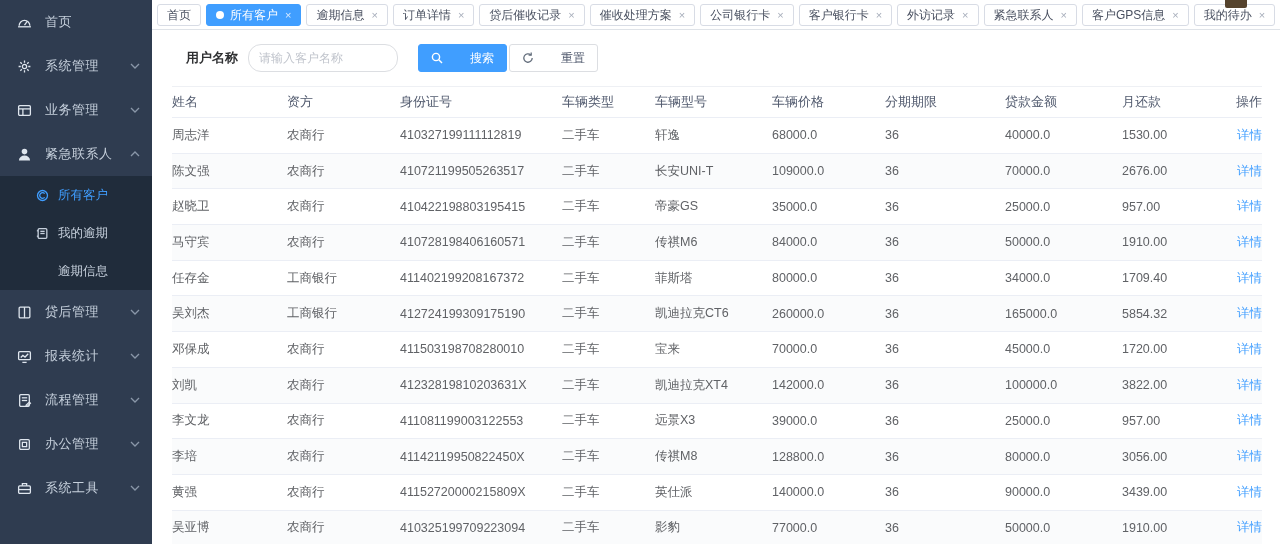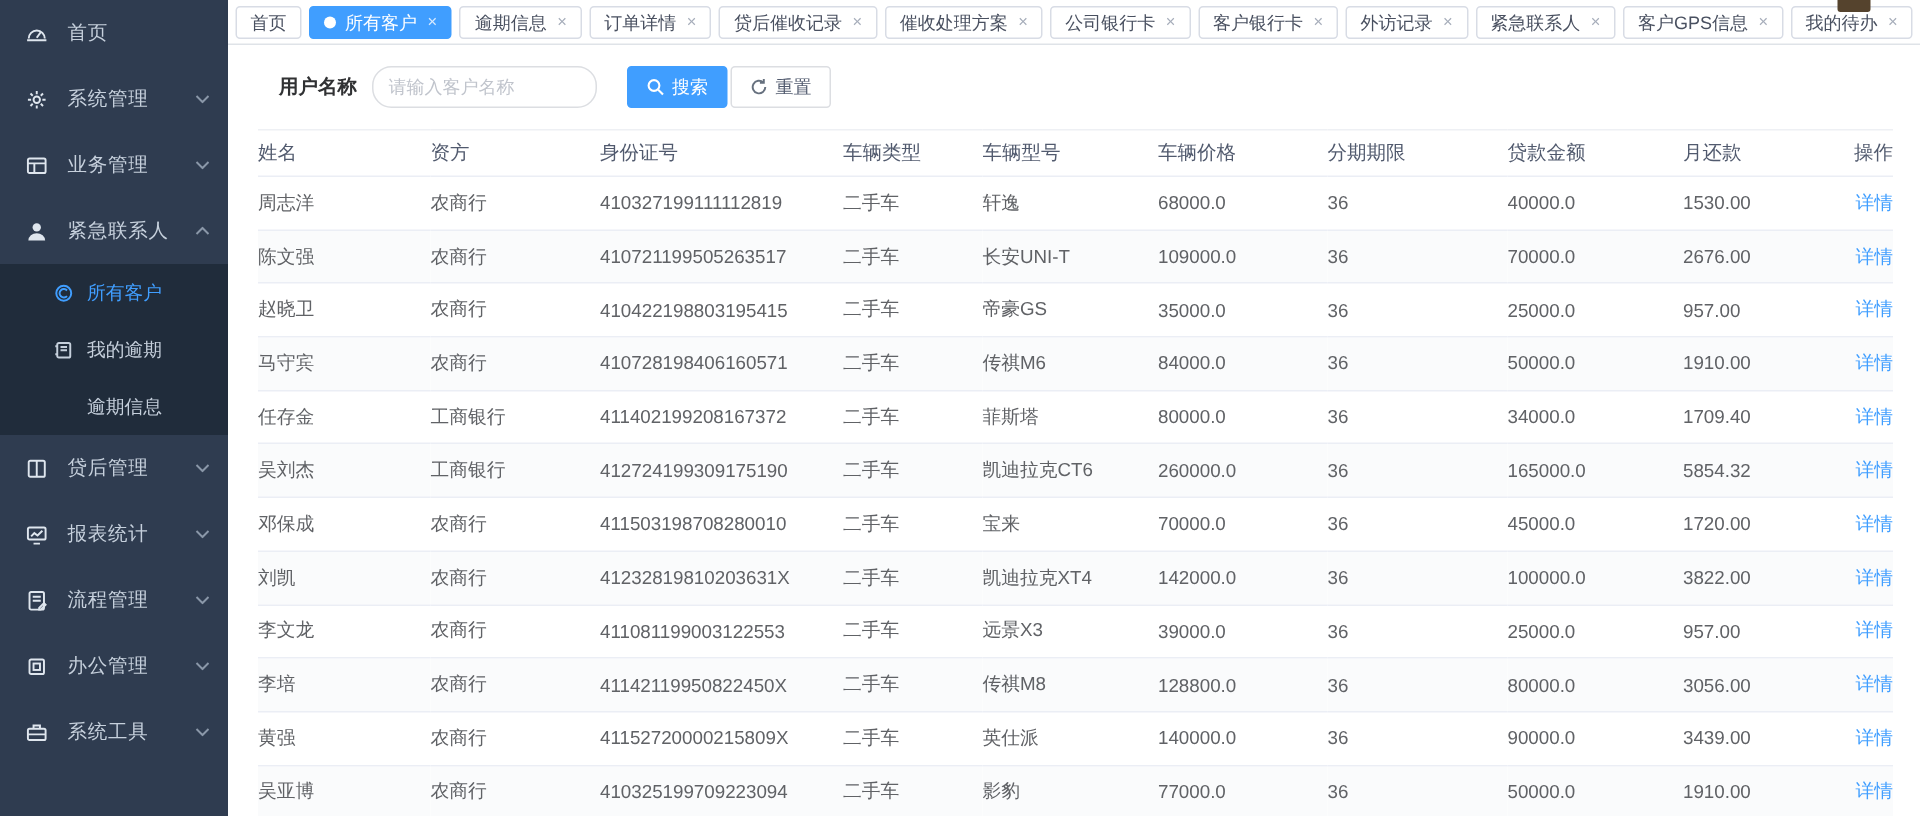--- a/index.html
+++ b/index.html
@@ -30,21 +30,21 @@
   .tab .dot{width:8px;height:8px;border-radius:50%;background:#fff;margin-right:6px;}
   .tab .close{margin-left:7px;font-size:11px;line-height:1;color:#a6adba;}
   .tab.active .close{color:#d9ebff;}
 
   .toolbar{display:flex;align-items:center;padding:14px 18px 14px 34px;background:#fff;}
   .toolbar .flabel{font-size:13px;font-weight:bold;color:#303133;margin-right:10px;}
   .toolbar input{width:150px;height:28px;box-sizing:border-box;border:1px solid #dcdee2;border-radius:13px;
     padding:0 10px;font-size:12px;color:#606266;outline:none;font-family:inherit;}
   .toolbar input::placeholder{color:#c0c4cc;}
   .btn{height:28px;display:inline-flex;align-items:center;border-radius:3px;font-size:12px;padding:0 12px;
-    cursor:pointer;box-sizing:border-box;font-family:inherit;}
+    cursor:pointer;box-sizing:border-box;font-family:inherit;gap:22px;}
   .btn svg{margin-right:5px;}
   .btn-primary{background:#409EFF;border:1px solid #409EFF;color:#fff;margin-left:20px;}
   .btn-plain{background:#fff;border:1px solid #dcdee2;color:#515a6e;margin-left:2px;}
 
   .table-wrap{padding:0 18px 0 20px;flex:1;overflow:hidden;}
   table{width:100%;border-collapse:collapse;table-layout:fixed;}
   th{height:30px;text-align:left;font-size:13px;font-weight:normal;color:#515a6e;
     border-top:1px solid #eef0f4;border-bottom:1px solid #ebeef5;padding:0;white-space:nowrap;overflow:hidden;}
   td{height:34.7px;font-size:12.5px;color:#606266;border-bottom:1px solid #ebeef5;
     padding:0;white-space:nowrap;overflow:hidden;}

